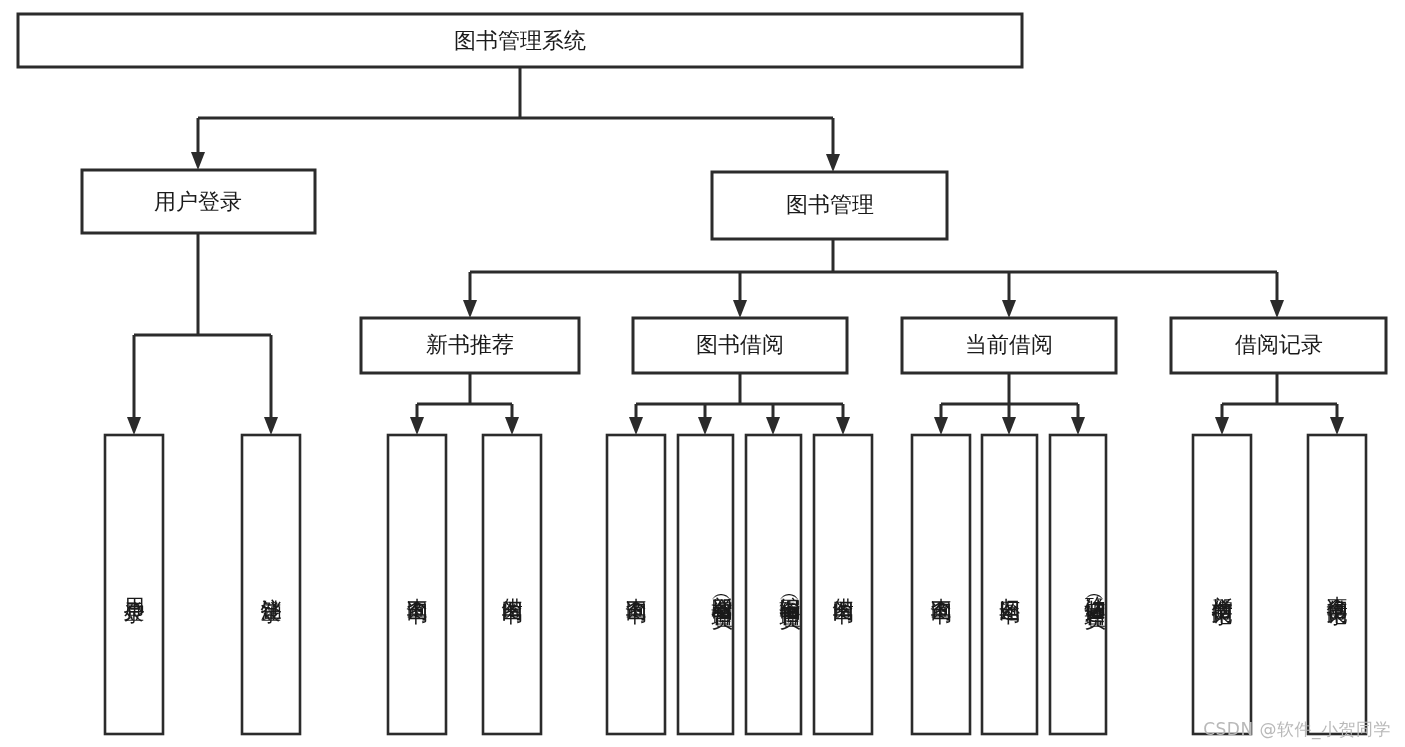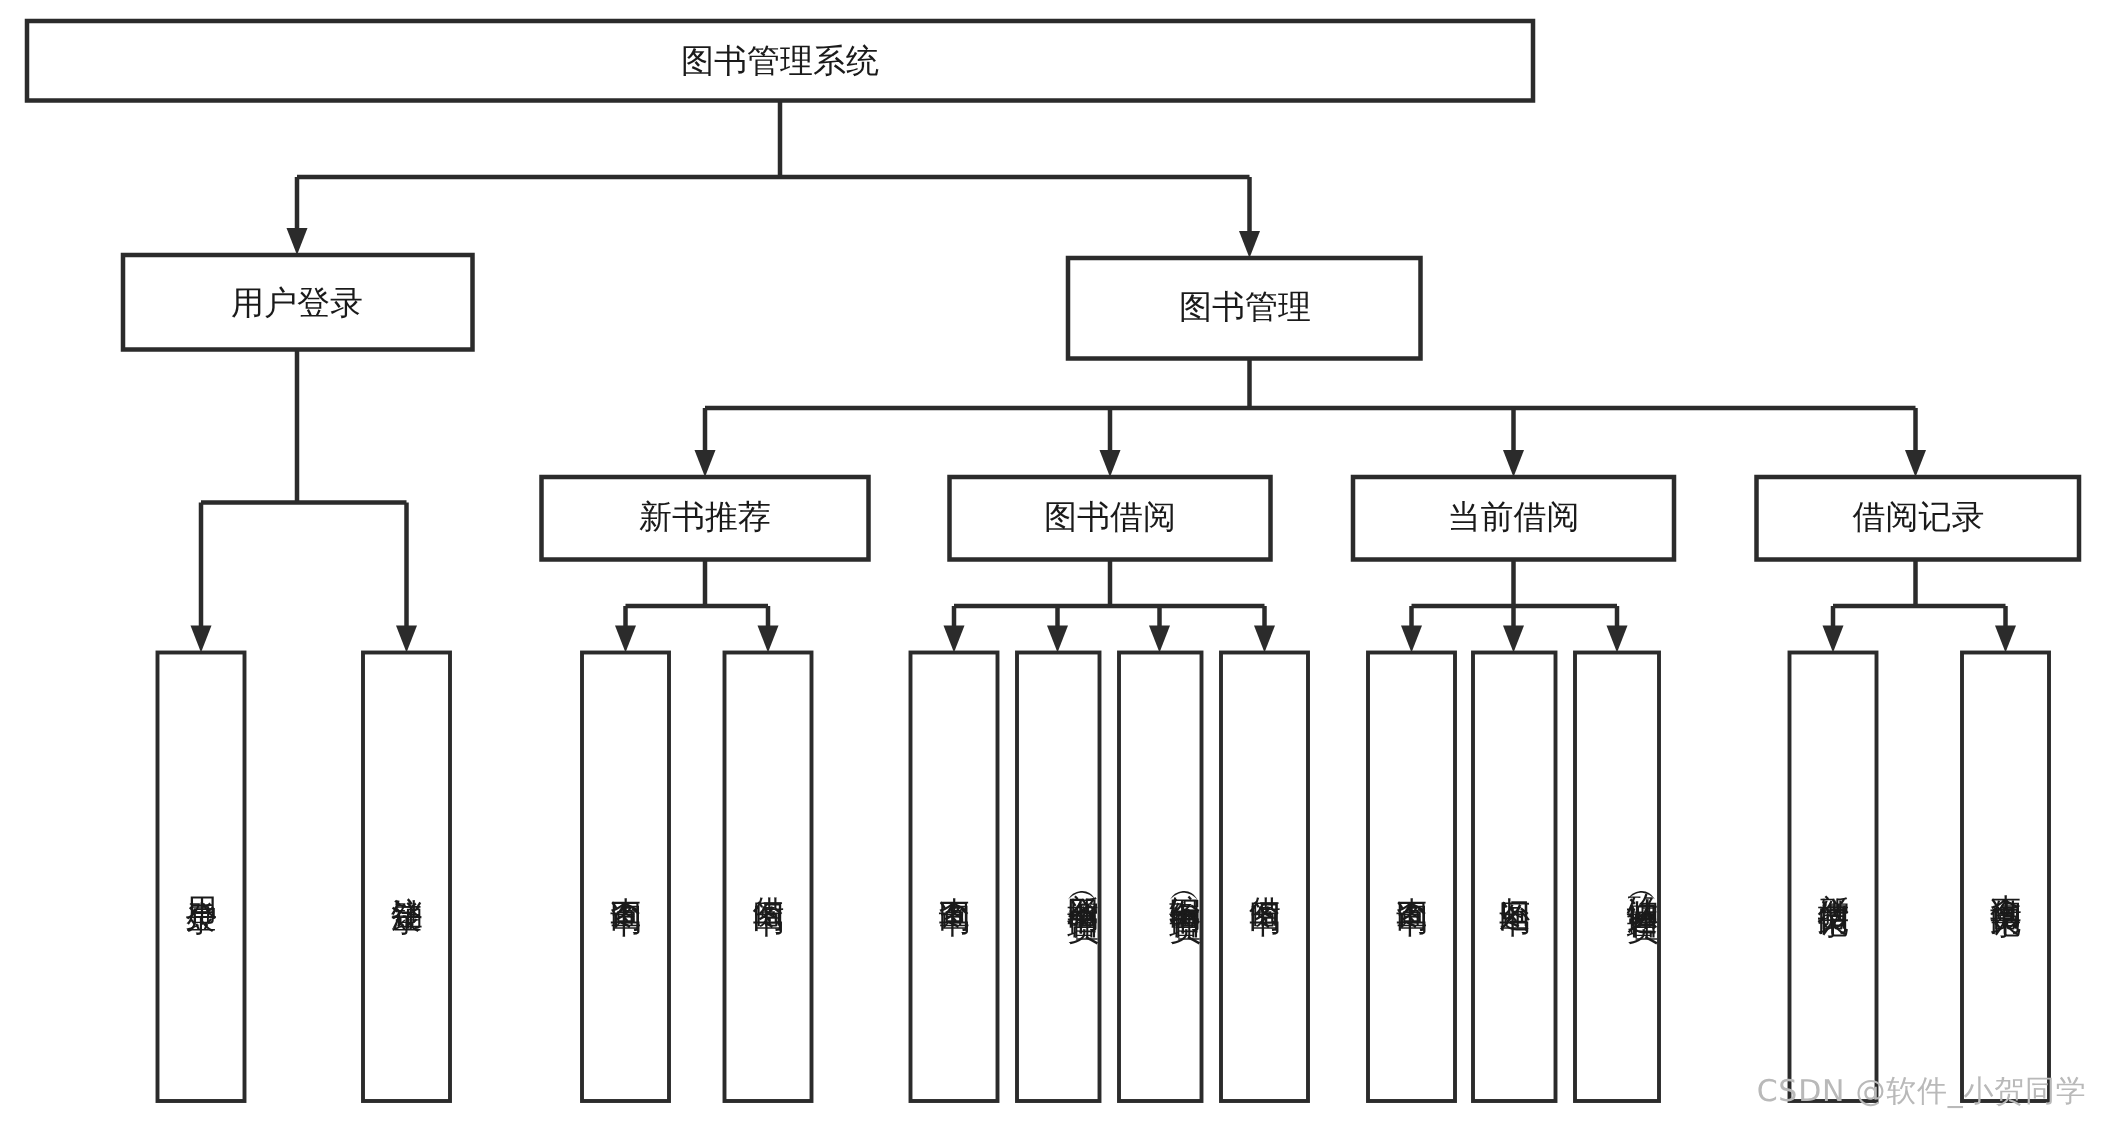--- a/index.html
+++ b/index.html
@@ -52,21 +52,21 @@
     font-size: 22px;
     fill: #1a1a1a;
     text-anchor: middle;
     dominant-baseline: middle;
   }
   .watermark {
     position: absolute;
     right: 14px;
     bottom: 6px;
     font-family: "DejaVu Sans", "Liberation Sans", sans-serif;
-    font-size: 20px;
+    font-size: 17px;
     color: #b9b9b9;
     letter-spacing: 0.5px;
     white-space: nowrap;
     pointer-events: none;
   }
   
   .leaf-label {
     position: absolute;
     writing-mode: vertical-rl;
     text-orientation: upright;

